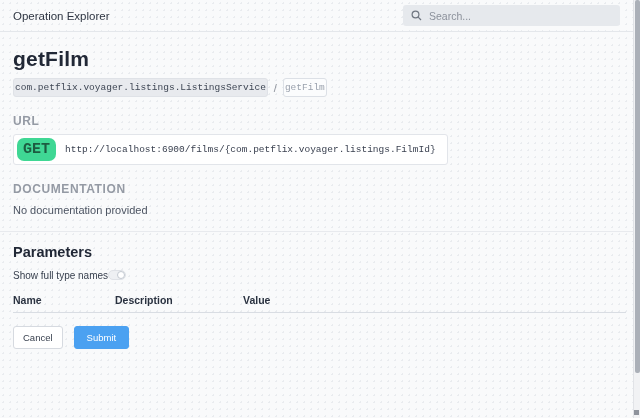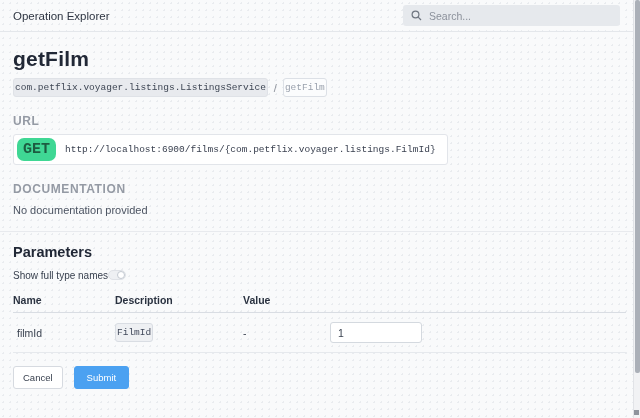--- a/index.html
+++ b/index.html
@@ -199,30 +199,20 @@
           <div class="toggle-knob"></div>
         </div>
       </div>
 
       <div class="params-table">
         <div class="params-head">
           <span class="col">Name</span>
           <span class="col">Description</span>
           <span class="col">Value</span>
         </div>
-        <div class="params-row">
-          <span class="cell cell-name">filmId</span>
-          <span class="cell">
-            <span class="tag type-tag">FilmId</span>
-          </span>
-          <span class="cell">-</span>
-          <span class="cell">
-            <input type="text" class="value-input" value="1" style="">
-          </span>
-        </div>
       </div>
 
       <div class="buttons-row">
         <button class="btn btn-cancel">Cancel</button>
         <button class="btn btn-submit">Submit</button>
       </div>
     </section>
 
   </main>
 </div>

